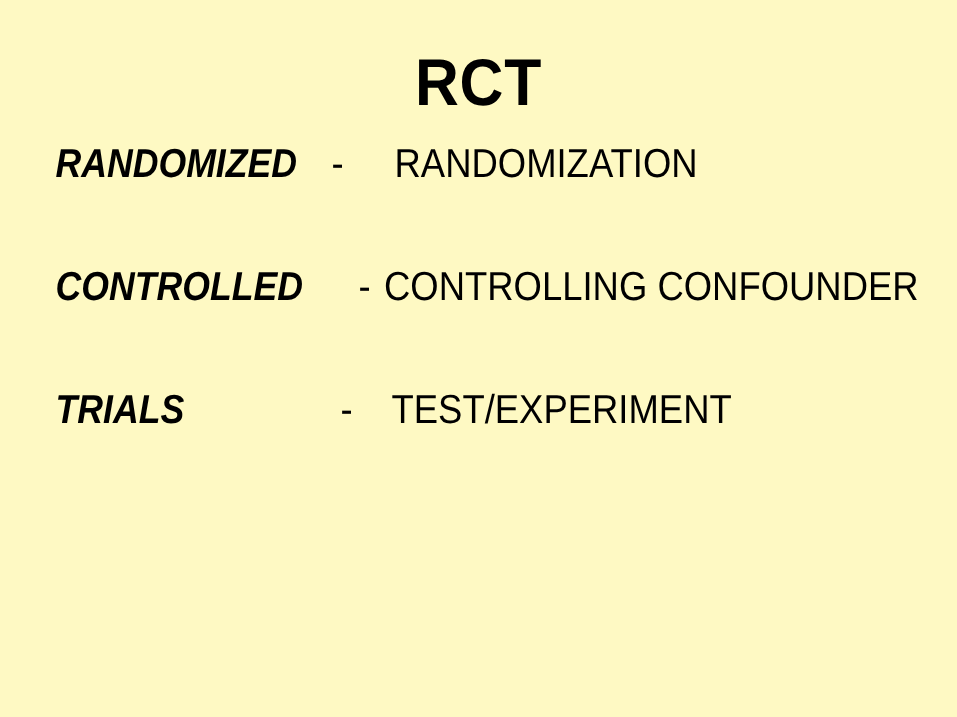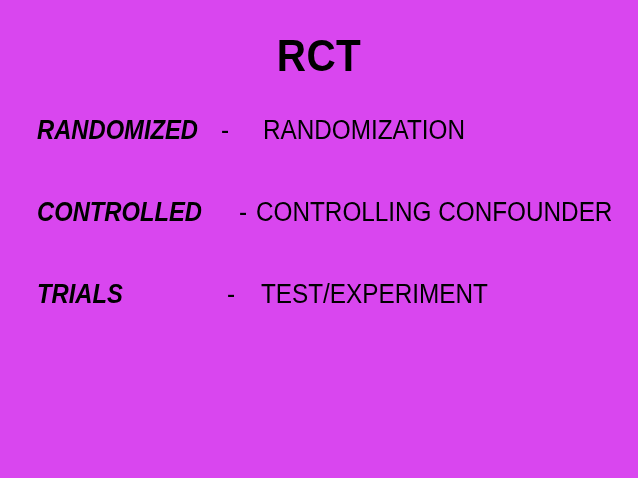--- a/index.html
+++ b/index.html
@@ -8,21 +8,21 @@
     padding: 0;
   }
   body {
     background: #ffffff;
     font-family: "Liberation Sans", sans-serif;
   }
   #slide {
     position: relative;
     width: 638px;
     height: 478px;
-    background: #d946ef;
+    background: #fef9c3;
     overflow: hidden;
     margin: 0;
   }
   
   .slide-title {
     position: absolute;
     left: 0;
     top: 32px;
     width: 638px;
     text-align: center;
@@ -34,21 +34,21 @@
     letter-spacing: 0.5px;
     color: #000000;
     transform: scaleX(0.92);
     transform-origin: center top;
     white-space: nowrap;
   }
   
   .defs {
     position: absolute;
     left: 0;
-    top: 112px;
+    top: 91px;
     width: 638px;
   }
   .def-row {
     position: relative;
     height: 82px;
     width: 638px;
   }
   .def-term,
   .def-dash,
   .def-meaning {

